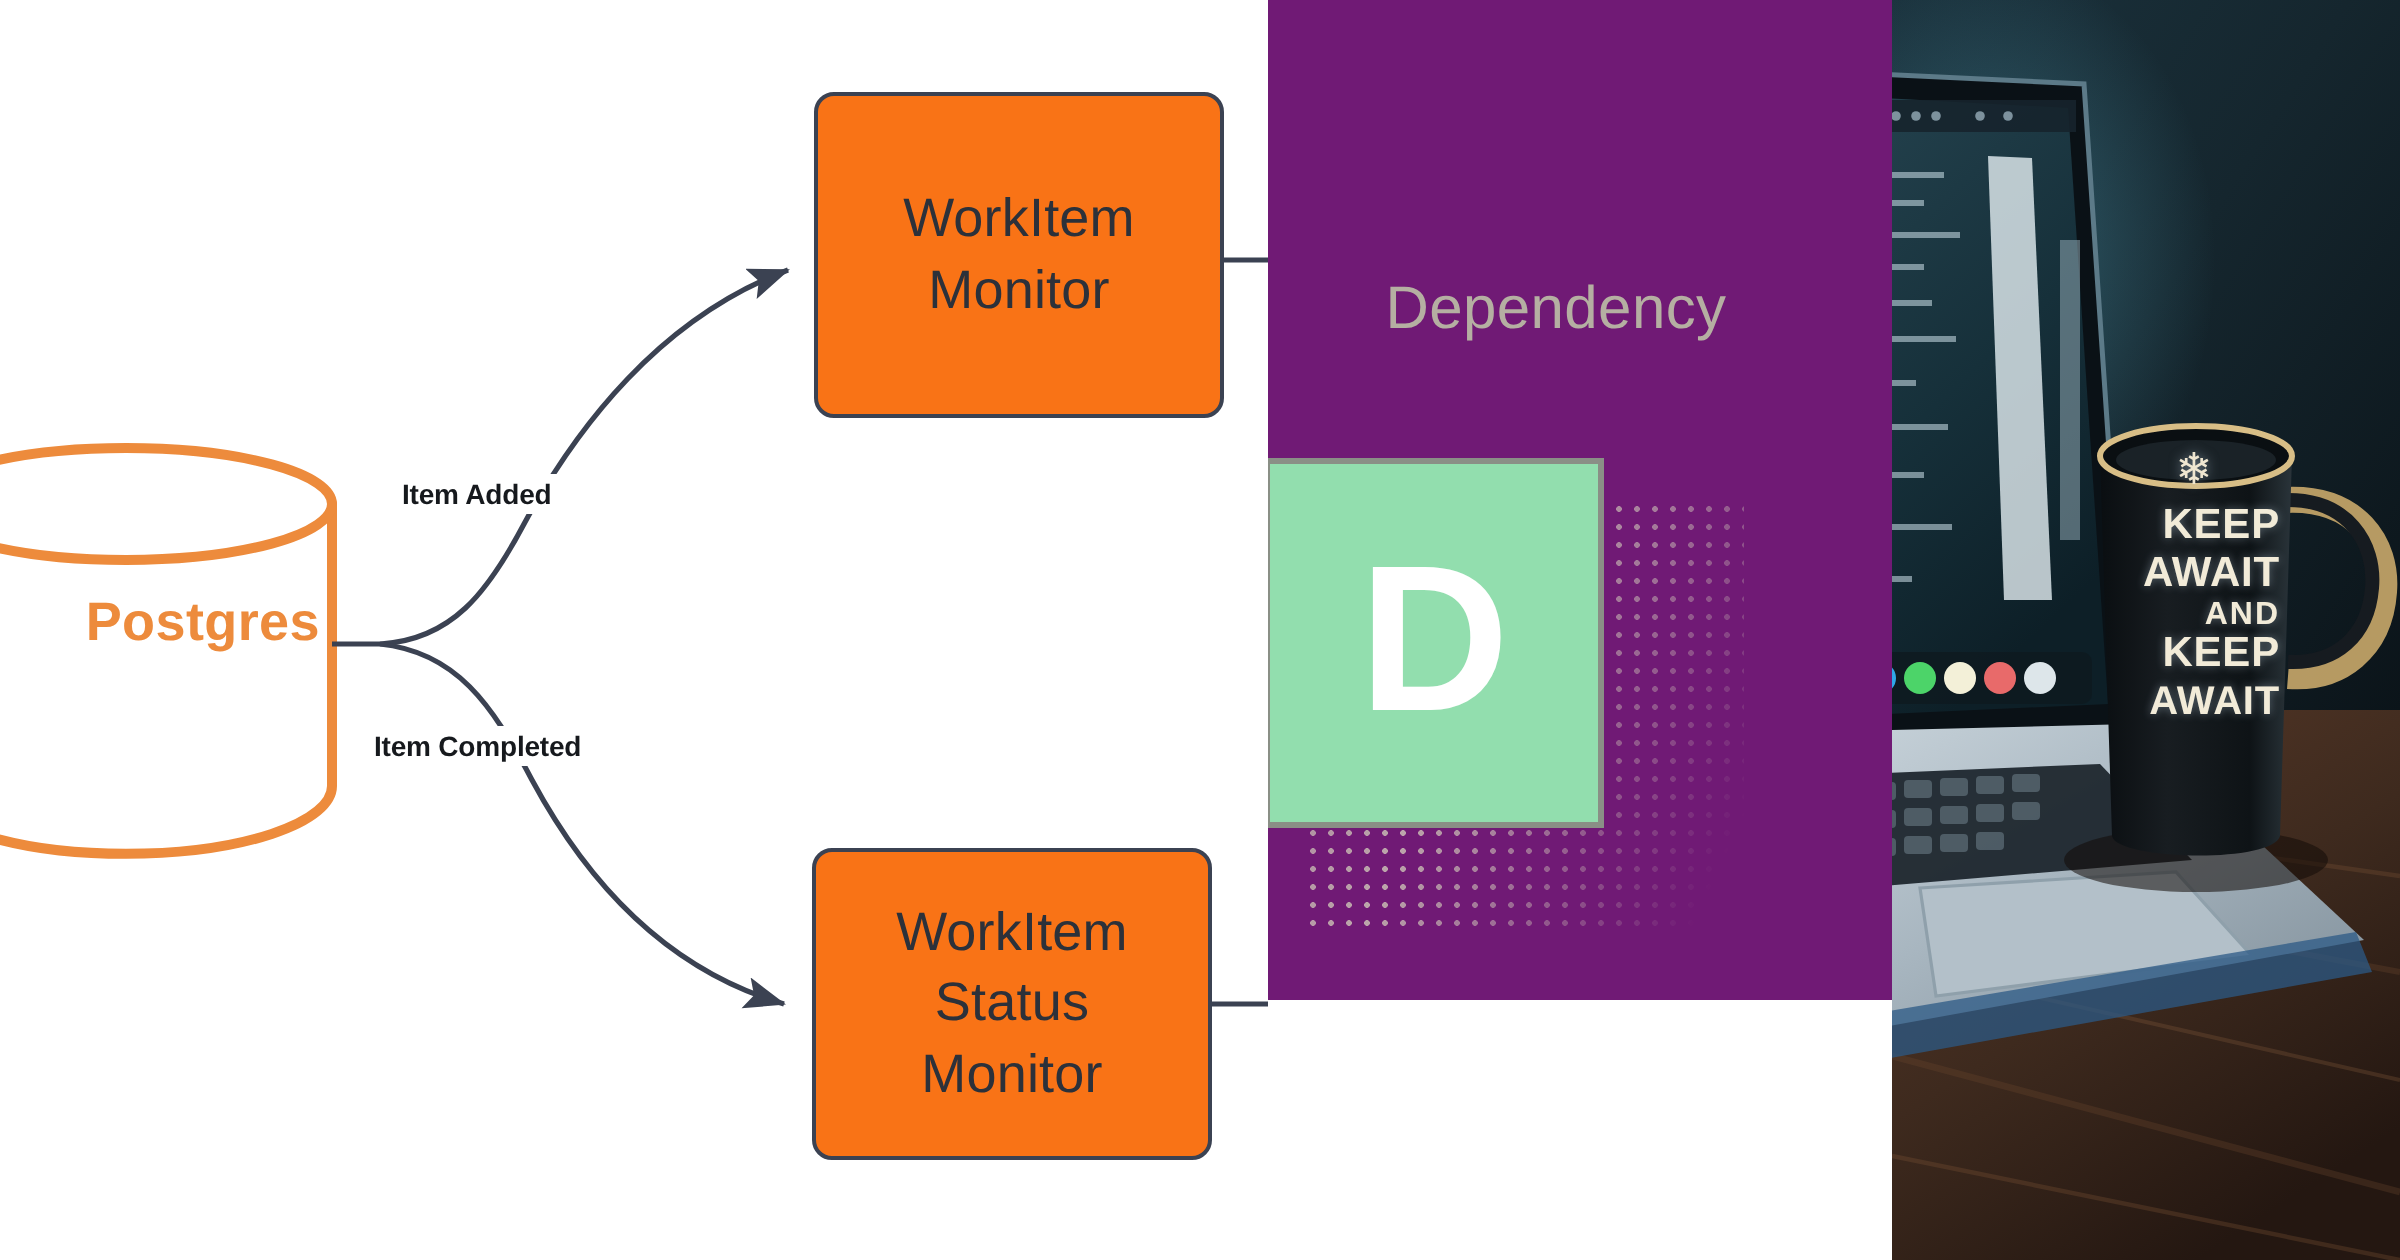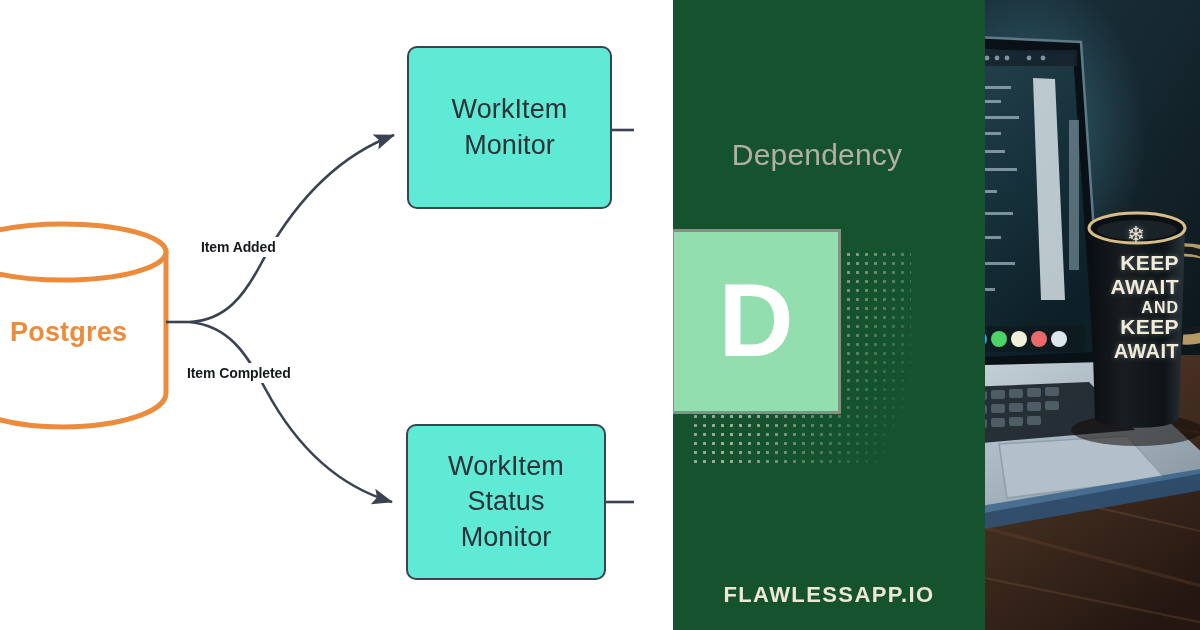--- a/index.html
+++ b/index.html
@@ -18,21 +18,21 @@
     position:relative;
     width:634px; height:630px;
     background:#ffffff;
     flex:0 0 634px;
     overflow:hidden;
   }
   #flow-svg{ position:absolute; left:0; top:0; width:634px; height:630px; }
 
   .node-box{
     position:absolute;
-    background:#5eead4;
+    background:#f97316;
     border:2px solid #3b4252;
     border-radius:10px;
     display:flex; align-items:center; justify-content:center;
     text-align:center;
     color:#2c313a;
     font-size:27px;
     line-height:1.32;
     font-weight:400;
     letter-spacing:.1px;
   }
@@ -48,35 +48,34 @@
     background:#ffffff;
     padding:2px 5px;
     white-space:nowrap;
     letter-spacing:-.1px;
   }
   #edge-label-item-added{ left:196px; top:237px; }
   #edge-label-item-completed{ left:182px; top:363px; }
 
   #db-label{
     position:absolute;
-    left:10px; top:317px;
-    width:150px; text-align:left;
+    left:10px; top:296px;
+    width:150px; text-align:right;
     font-size:27px; font-weight:bold;
     color:#ED8B3C;
     letter-spacing:.2px;
   }
 
   
   #panel-card{
     position:relative;
-    width:312px; height:630px;
-    background:#14532d;
+    width:312px; height:500px;
+    background:#701a75;
     flex:0 0 312px;
     overflow:hidden;
-    margin-left:39px;
   }
   #card-heading{
     position:absolute;
     left:-6px; top:138px;
     width:300px;
     text-align:center;
     font-size:30px; line-height:1.12;
     color:#B5AFA2;
     font-weight:400;
     letter-spacing:.2px;

